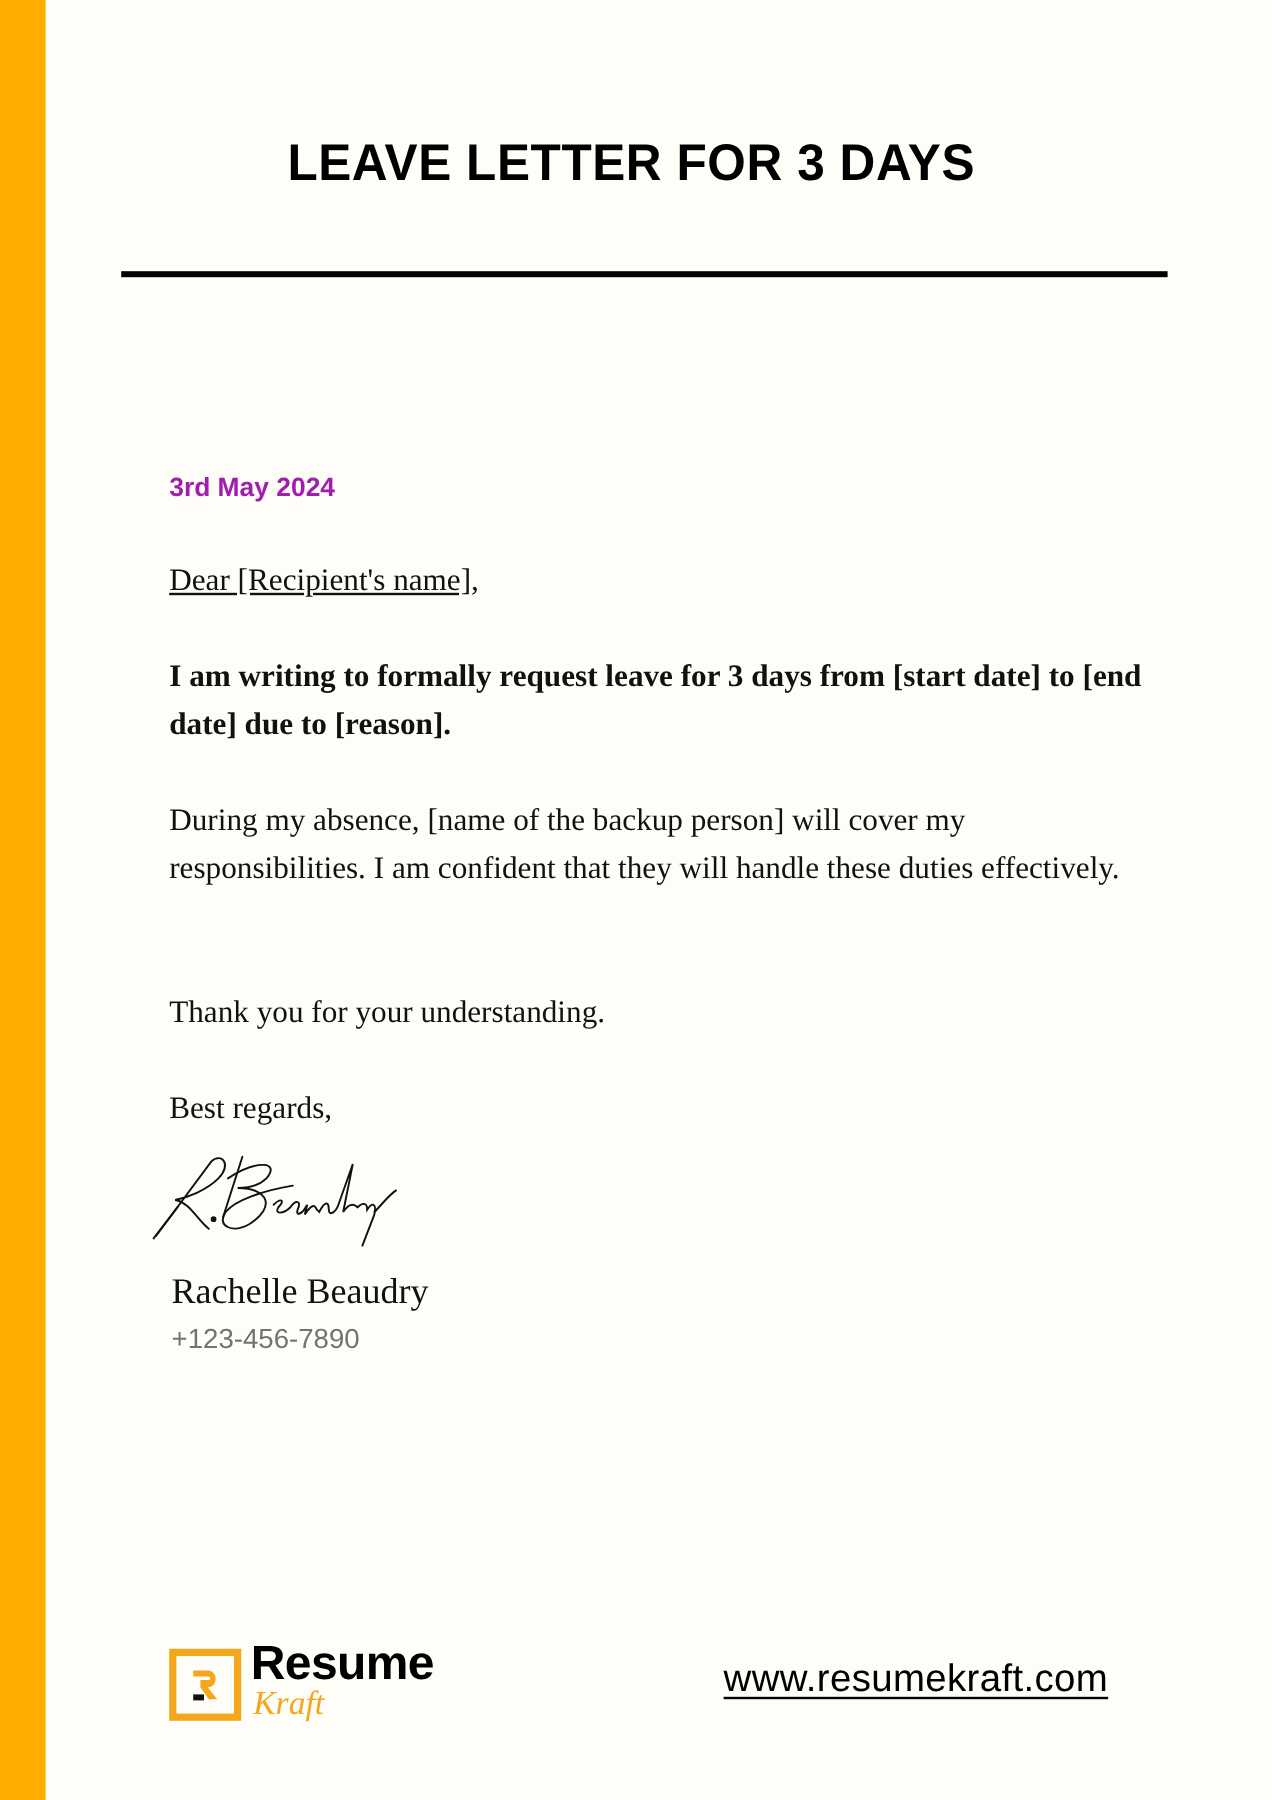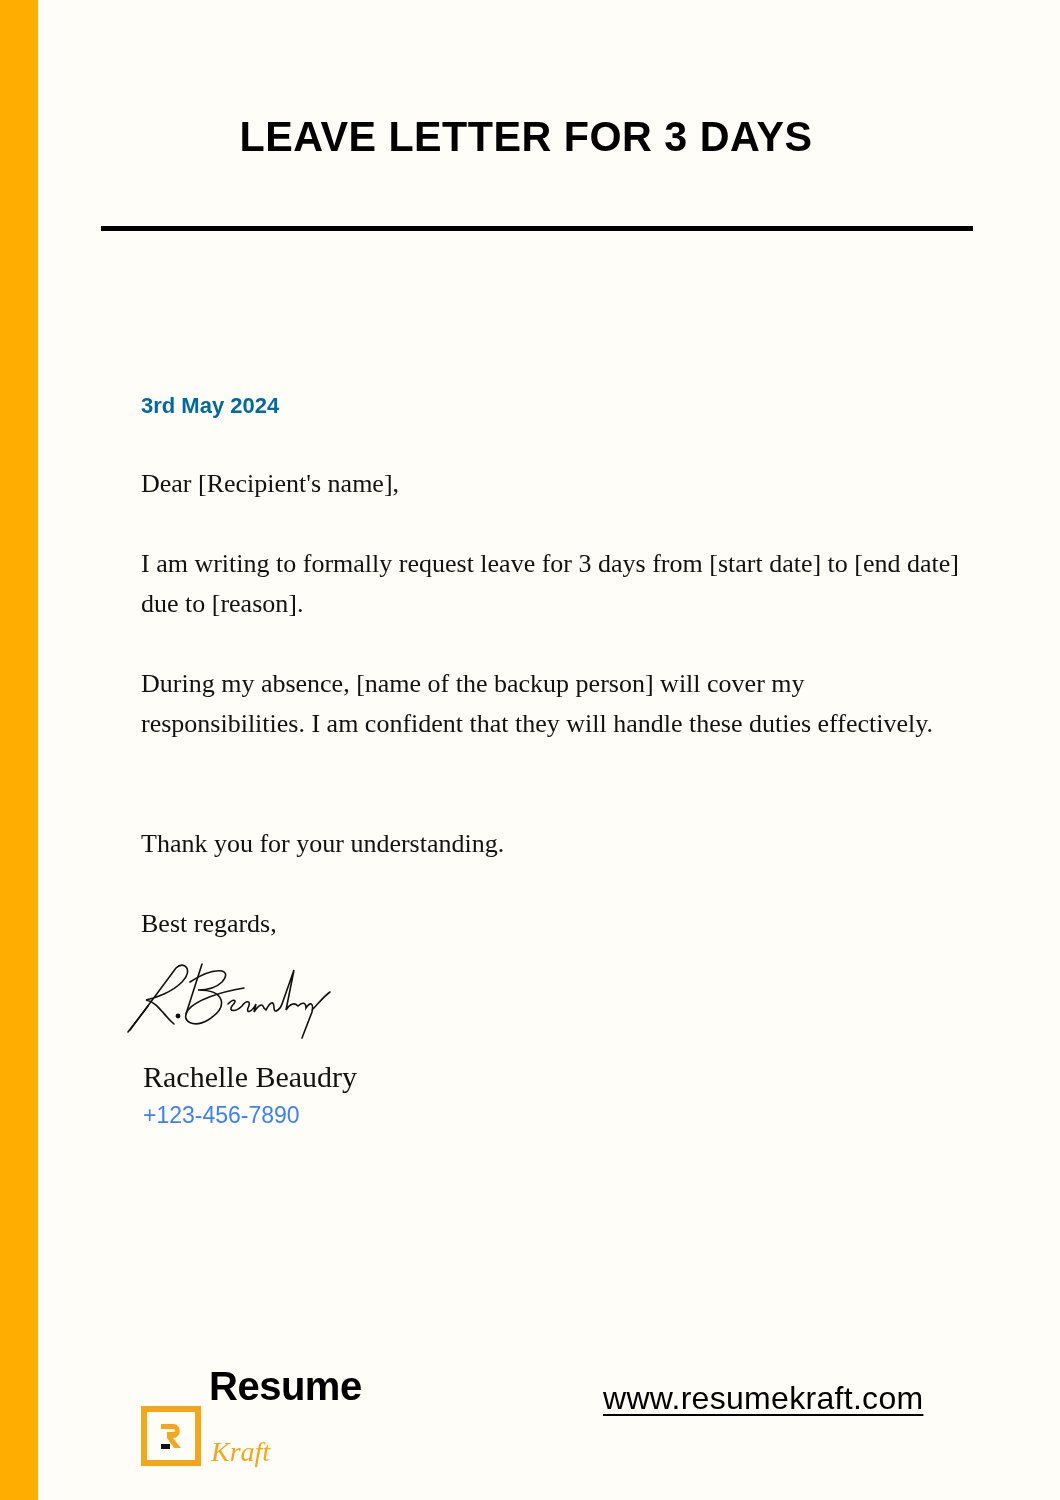--- a/index.html
+++ b/index.html
@@ -23,67 +23,67 @@
       letter-spacing: 0.5px; color: #000;
       transform: scaleX(0.96);
     }
     .rule {
       position: absolute; left: 101px; top: 226px;
       width: 872px; height: 5px; background: #000;
     }
     .date {
       position: absolute; left: 141px; top: 393px;
       font-family: "Liberation Sans", sans-serif;
-      font-weight: 700; font-size: 22px; color: #0369a1;
+      font-weight: 700; font-size: 22px; color: #a21caf;
     }
     .body-text {
       position: absolute; left: 141px;
       font-family: "Liberation Serif", serif;
       font-size: 26px; line-height: 40px; color: #111;
       width: 820px;
     }
-    .greeting { top: 464px; }
-    .para1 { top: 544px; }
+    .greeting { top: 464px; text-decoration: underline; }
+    .para1 { top: 544px; font-weight: bold; }
     .para2 { top: 664px; }
     .thanks { top: 824px; }
     .closing { top: 904px; }
     .signature {
       position: absolute; left: 124px; top: 960px;
       width: 240px; height: 80px;
     }
     .name {
       position: absolute; left: 143px; top: 1060px;
       font-family: "Liberation Serif", serif;
       font-size: 30px; color: #111;
     }
     .phone {
       position: absolute; left: 143px; top: 1102px;
       font-family: "Liberation Sans", sans-serif;
-      font-size: 23px; color: #3b82f6;
+      font-size: 23px; color: #737373;
     }
     .logo {
       position: absolute; left: 141px; top: 1366px;
       display: flex; align-items: flex-end;
     }
     .logo-box {
       width: 60px; height: 60px;
       border: 6px solid #F5A71C; box-sizing: border-box;
       position: relative; background: #FEFDF7;
     }
     .logo-box svg { position: absolute; left: 8px; top: 8px; }
     .logo-text { margin-left: 8px; position: relative; }
     .logo-resume {
       font-family: "Liberation Sans", sans-serif;
       font-weight: 700; font-size: 40px; line-height: 40px;
       color: #000; display: block; letter-spacing: -0.5px;
     }
     .logo-kraft {
       font-family: "Liberation Serif", serif;
       font-style: italic; font-size: 28px; line-height: 28px;
-      color: #F5A71C; display: block; margin-left: 2px; margin-top: 32px;
+      color: #F5A71C; display: block; margin-left: 2px;
     }
     .website {
       position: absolute; left: 603px; top: 1380px;
       font-family: Liberation Sans, sans-serif;
       font-size: 32px; color: #000;
       text-decoration: underline; text-underline-offset: 5px;
       text-decoration-thickness: 2px;
       letter-spacing: 0.3px;
     }
   </style>

